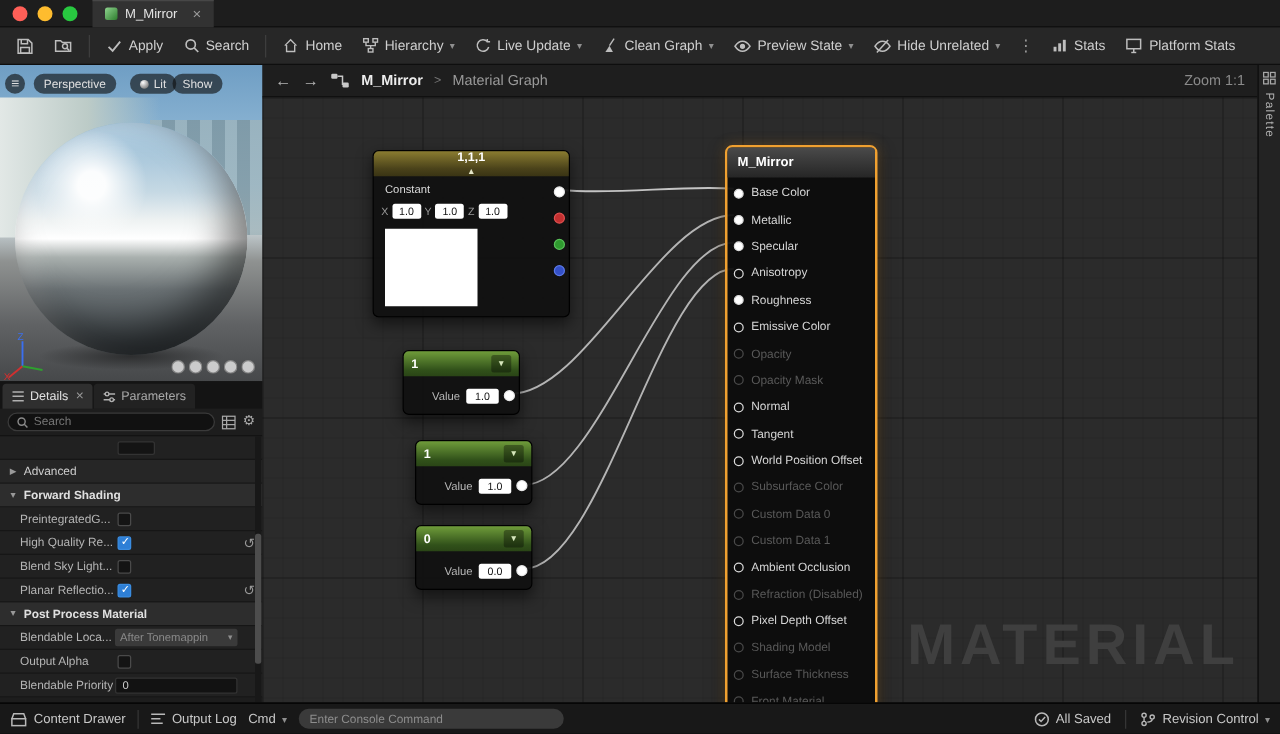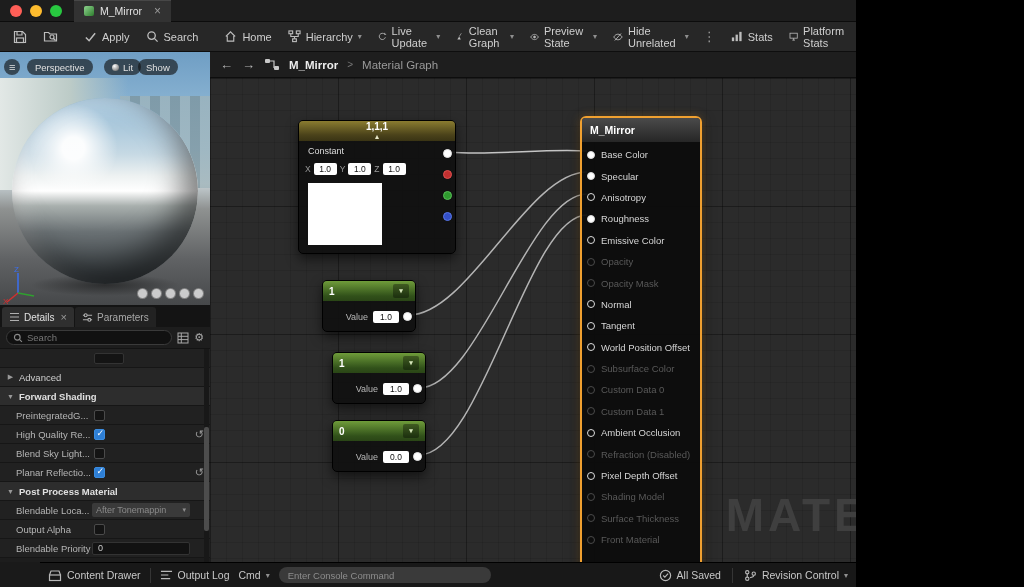--- a/index.html
+++ b/index.html
@@ -1,17 +1,17 @@
 <!DOCTYPE html>
 <html><head>
 <meta charset="utf-8">
 <style>
   * { margin:0; padding:0; box-sizing:border-box; }
   html,body { background:#000; }
-  .window { position:relative; width:856px; height:587px; background:#1a1a1a; overflow:hidden;
+  .window { position:relative; width:1024px; height:587px; background:#1a1a1a; overflow:hidden;
             font-family:"Liberation Sans", sans-serif; color:#ccc; }
 
   
   .titlebar { position:absolute; top:0; left:0; right:0; height:22px; background:#1d1d1d;
               display:flex; align-items:center; border-bottom:1px solid #0c0c0c; }
   .traffic { display:flex; gap:8px; padding:0 12px 0 10px; }
   .tl { width:12px; height:12px; border-radius:50%; }
   .tl.red{background:#ff5f57}.tl.yellow{background:#febc2e}.tl.green{background:#28c840}
   .doc-tab { height:22px; display:flex; align-items:center; gap:6px; background:#323232;
              padding:0 10px; font-size:10.5px; color:#e2e2e2; border-top:1px solid #474747; }
@@ -162,21 +162,21 @@
   .pin-row { height:21.4px; display:flex; align-items:center; gap:6px; padding-left:5px;
              font-size:9.5px; color:#d6d6d6; white-space:nowrap; overflow:hidden; }
   .pin-circle { width:8px; height:8px; border-radius:50%; border:1.5px solid #dcdcdc; flex:none; }
   .pin-circle.filled { background:#fff; }
   .pin-row.disabled { color:#595959; }
   .pin-row.disabled .pin-circle { border-color:#4a4a4a; }
 
   
   .statusbar { position:absolute; left:0; right:0; bottom:0; height:25px; background:#181818;
                border-top:1px solid #000; display:flex; align-items:center; padding:0 8px; gap:9px;
-               font-size:10.5px; color:#c8c8c8;margin-left:40px; }
+               font-size:10.5px; color:#c8c8c8; }
   .sb-btn { display:flex; align-items:center; gap:5px; }
   .sb-btn svg { color:#b8b8b8; }
   .sbsep { width:1px; height:15px; background:#353535; }
   .console { width:212px; height:16px; background:#3a3a3a; border-radius:8px; display:flex;
              align-items:center; padding:0 9px; }
   .console input { width:100%; background:transparent; border:none; outline:none; color:#9a9a9a;
                    font-size:9.5px; font-family:inherit; }
   .console input::placeholder { color:#8d8d8d; }
   .sb-right { margin-left:auto; display:flex; align-items:center; gap:11px; }
 </style>
@@ -511,20 +511,24 @@
         <div class="mat-header">
           <span>M_Mirror</span>
         </div>
         <ul class="pin-list">
 
             <li class="pin-row">
               <span class="pin-circle filled"></span>
               <span>Base Color</span>
             </li>
 
+            <li class="pin-row">
+              <span class="pin-circle filled"></span>
+              <span>Metallic</span>
+            </li>
 
             <li class="pin-row">
               <span class="pin-circle filled"></span>
               <span>Specular</span>
             </li>
 
             <li class="pin-row">
               <span class="pin-circle"></span>
               <span>Anisotropy</span>
             </li>

